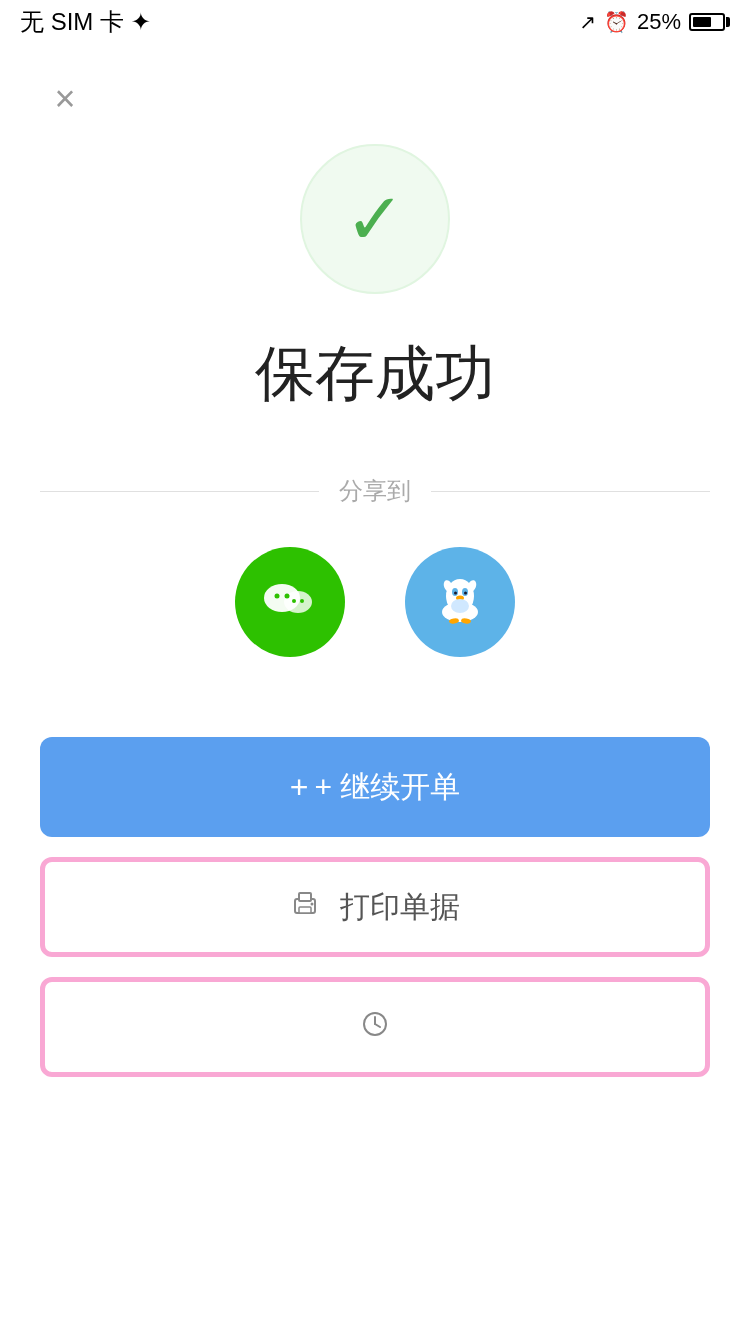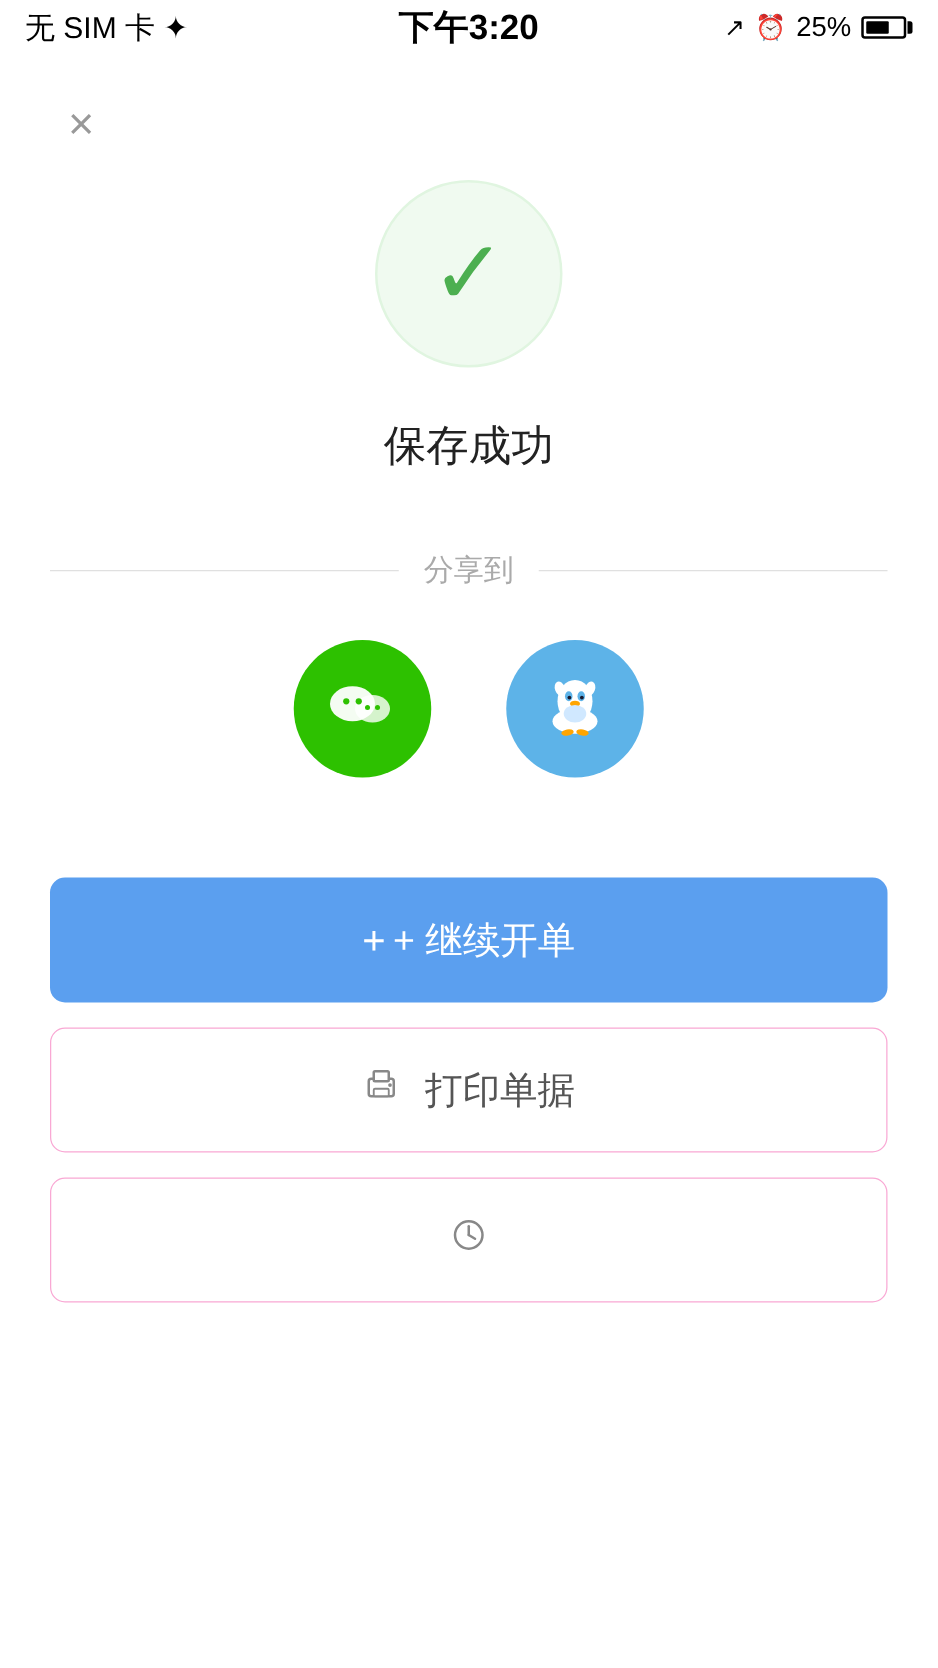--- a/index.html
+++ b/index.html
@@ -117,21 +117,21 @@
       margin-top: 100px;
     }
     .check-icon {
       font-size: 72px;
       color: #4CAF50;
       line-height: 1;
     }
 
     
     .success-title {
-      font-size: 34px;
+      font-size: 60px;
       font-weight: 500;
       color: #222;
       margin-top: 40px;
     }
 
     
     .share-section {
       width: 100%;
       margin-top: 60px;
       display: flex;
@@ -201,39 +201,38 @@
       display: flex;
       align-items: center;
       justify-content: center;
       gap: 16px;
       cursor: pointer;
     }
     .btn-secondary {
       width: 100%;
       height: 100px;
       background: #fff;
-      border: 1px solid #f9a8d4;
+      border: 5px solid #f9a8d4;
       border-radius: 12px;
       font-size: 30px;
       color: #555;
       display: flex;
       align-items: center;
       justify-content: center;
       gap: 20px;
       cursor: pointer;
     }
   </style>
 </head>
 <body>
 
 <div class="status-bar">
   <div class="status-left">
     <span>无 SIM 卡 ✦</span>
   </div>
-  <div class="status-center">下午3:20</div>
   <div class="status-right">
 
     <span style="font-size:20px;">↗</span>
 
     <span style="font-size:20px;">⏰</span>
 
     <span>25%</span>
 
     <span class="battery-icon">
       <span class="battery-body">

